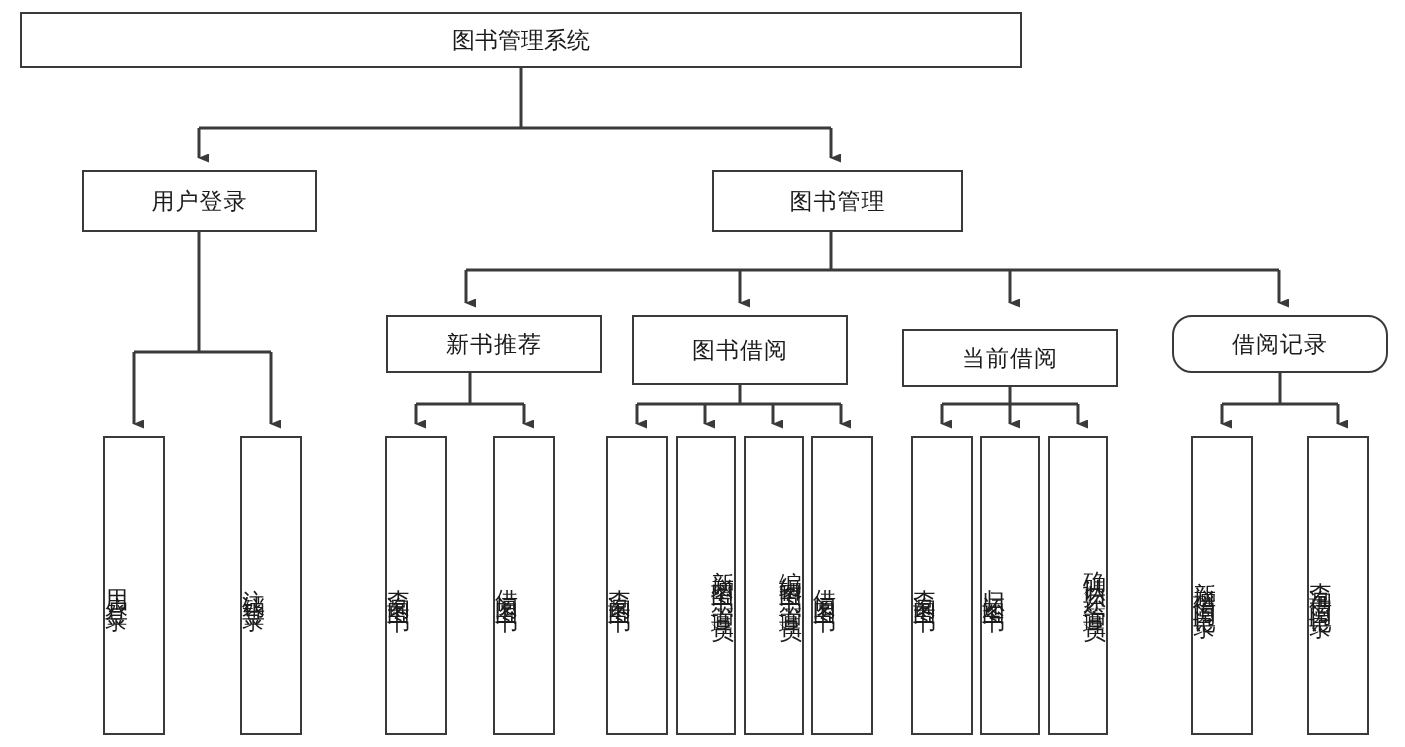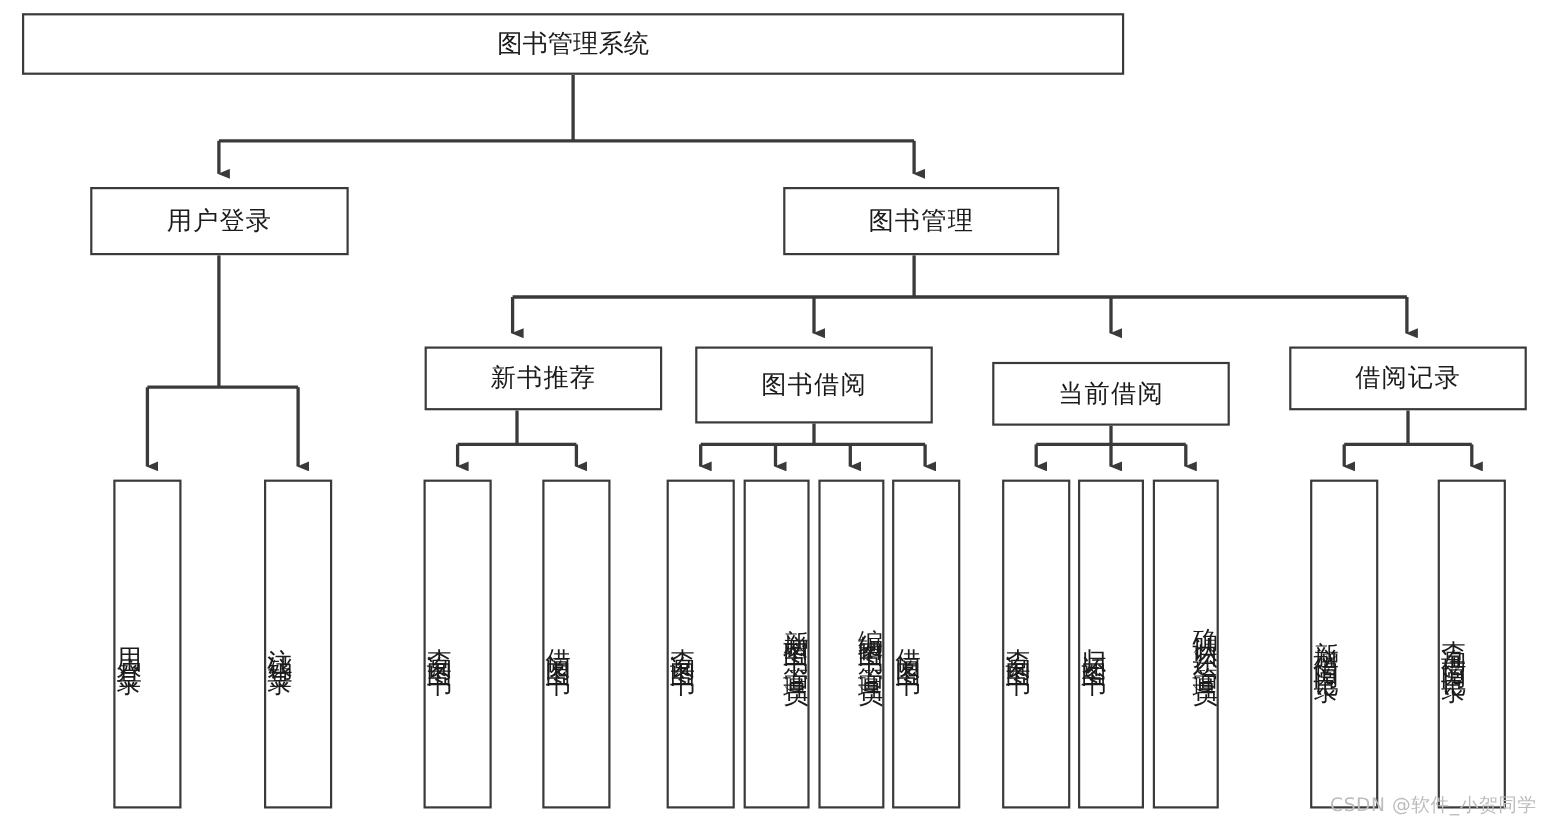--- a/index.html
+++ b/index.html
@@ -96,35 +96,34 @@
   </svg>
 
   <div class="node root" style="left:20px;top:12px;width:1002px;height:56px;">图书管理系统</div>
 
   <div class="node h" style="left:82px;top:170px;width:235px;height:62px;">用户登录</div>
   <div class="node h" style="left:712px;top:170px;width:251px;height:62px;">图书管理</div>
 
   <div class="node h" style="left:362px;top:315px;width:216px;height:58px;margin-left:24px;">新书推荐</div>
   <div class="node h" style="left:632px;top:315px;width:216px;height:70px;">图书借阅</div>
   <div class="node h" style="left:902px;top:329px;width:216px;height:58px;">当前借阅</div>
-  <div class="node h" style="left:1172px;top:315px;width:216px;height:58px;">借阅记录</div>
+  <div class="node h" style="left:1172px;top:315px;width:216px;height:58px;border-radius:20px;">借阅记录</div>
 
   <div class="node v bottomset" style="left:103px;top:436px;width:62px;height:299px;">用户登录</div>
   <div class="node v bottomset" style="left:240px;top:436px;width:62px;height:299px;">注销登录</div>
 
   <div class="node v bottomset" style="left:385px;top:436px;width:62px;height:299px;">查询图书</div>
   <div class="node v bottomset" style="left:493px;top:436px;width:62px;height:299px;">借阅图书</div>
 
   <div class="node v bottomset" style="left:606px;top:436px;width:62px;height:299px;">查询图书</div>
   <div class="node v topset" style="left:676px;top:436px;width:60px;height:299px;">新增图书（管理员）</div>
   <div class="node v topset" style="left:744px;top:436px;width:60px;height:299px;">编辑图书（管理员）</div>
   <div class="node v bottomset" style="left:811px;top:436px;width:62px;height:299px;">借阅图书</div>
 
   <div class="node v bottomset" style="left:911px;top:436px;width:62px;height:299px;">查询图书</div>
   <div class="node v bottomset" style="left:980px;top:436px;width:60px;height:299px;">归还图书</div>
   <div class="node v topset" style="left:1048px;top:436px;width:60px;height:299px;">确认归还（管理员）</div>
 
   <div class="node v bottomset" style="left:1191px;top:436px;width:62px;height:299px;">新增借阅记录</div>
   <div class="node v bottomset" style="left:1307px;top:436px;width:62px;height:299px;">查询借阅记录</div>
 
-  <div class="watermark">CSDN @软件_小贺同学</div>
 
 </div>
 
 </body></html>

